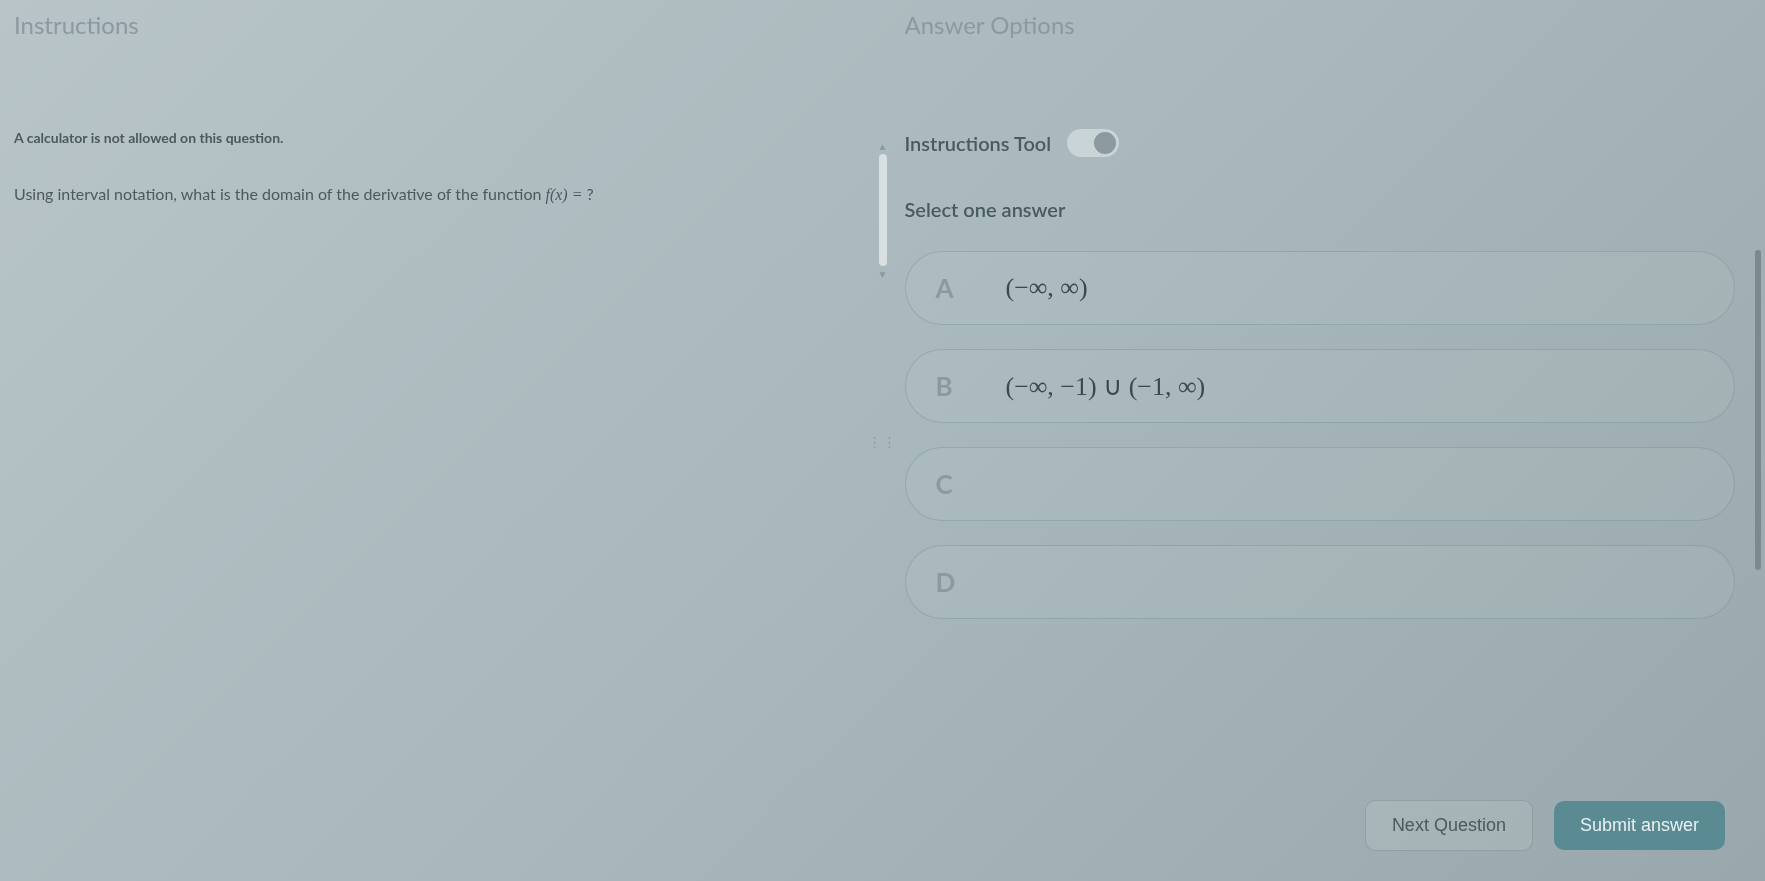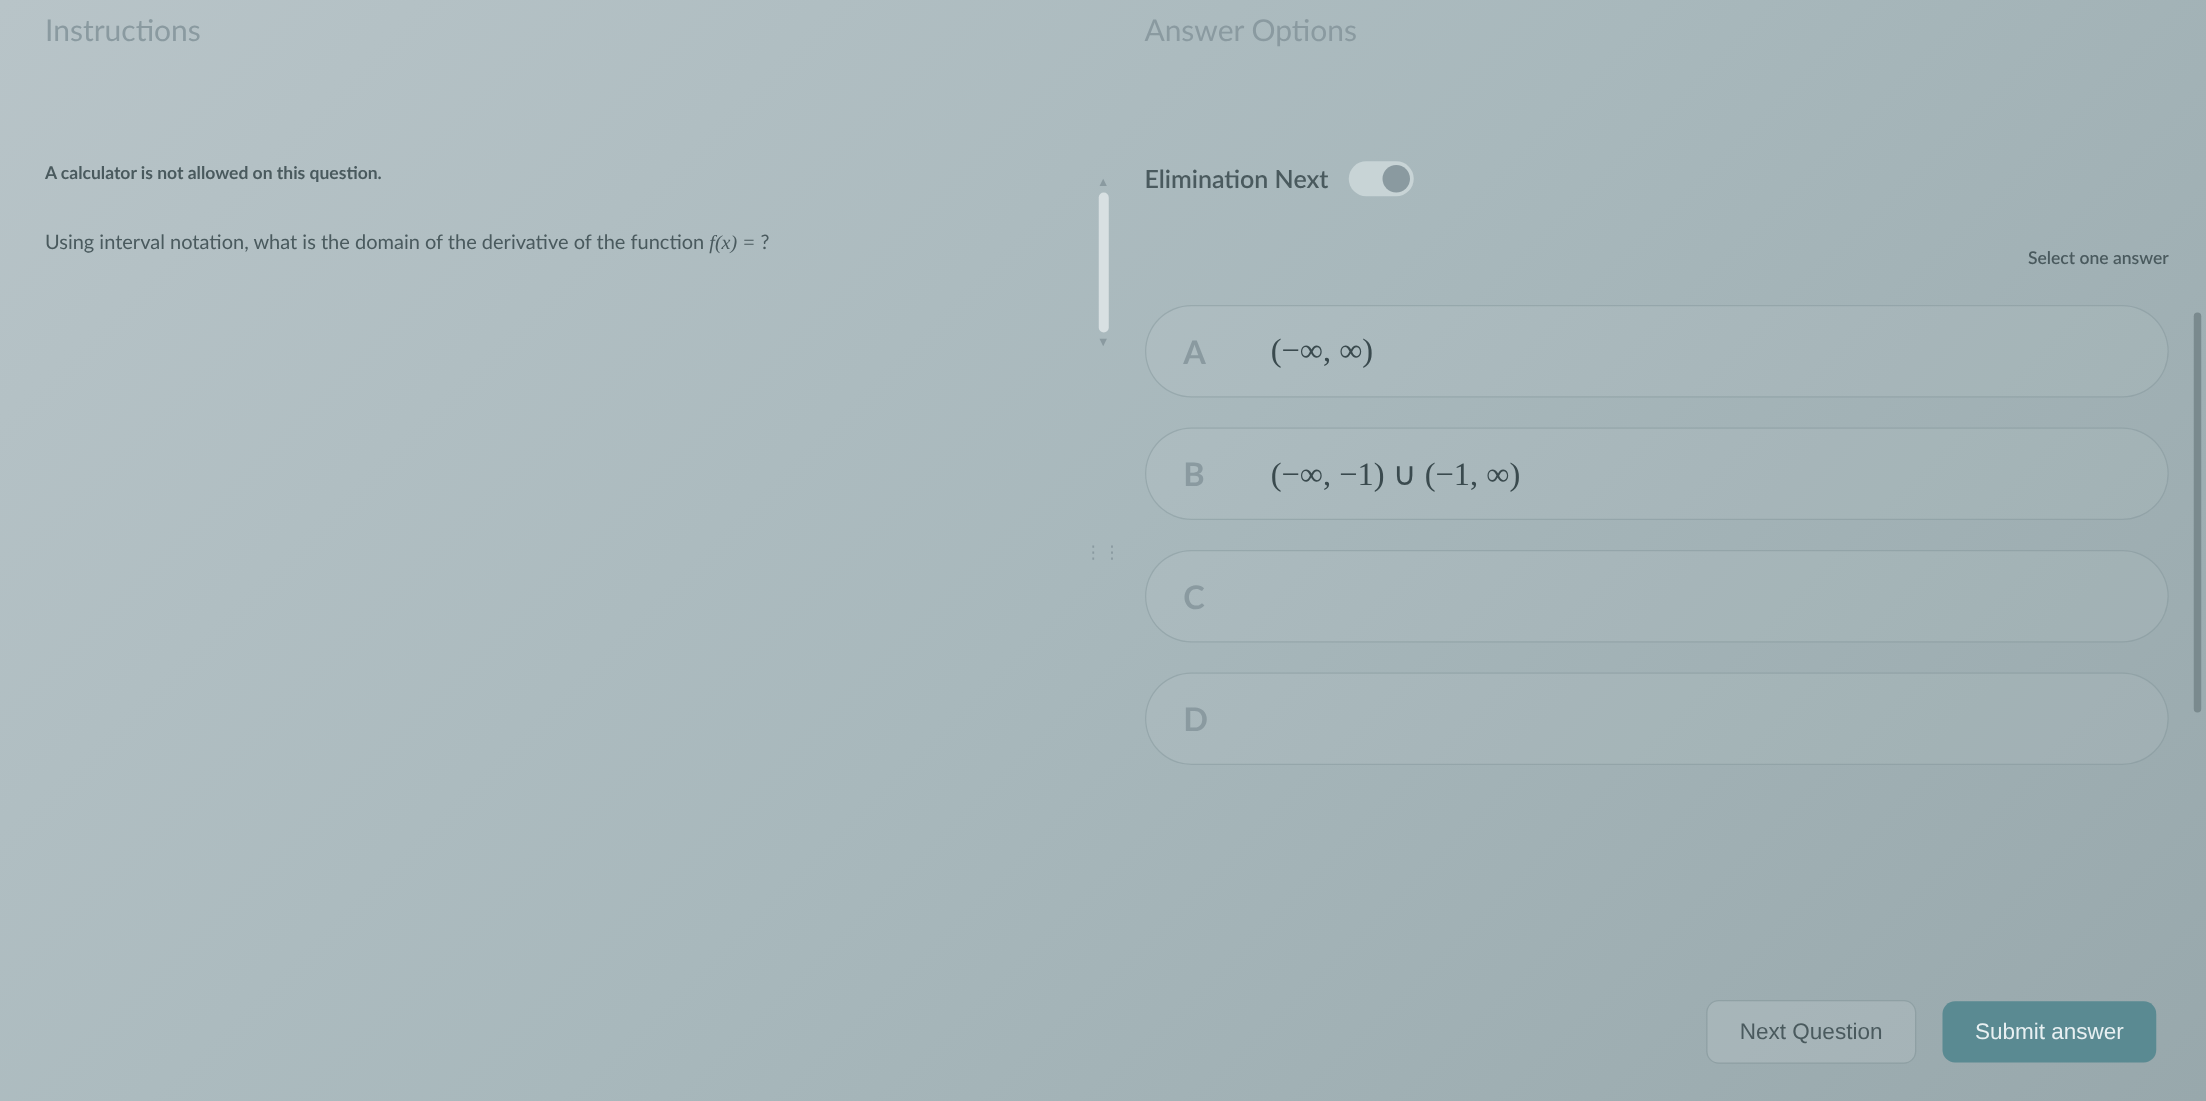--- a/index.html
+++ b/index.html
@@ -15,21 +15,21 @@
   .container {
     display: flex;
     width: 100%;
     height: 100%;
   }
   .panel {
     flex: 1;
     padding: 10px 30px 30px 30px;
     position: relative;
   }
-  .panel-left { padding-left: 36px; }
+  .panel-left { padding-left: 14px; }
   .panel-title {
     font-size: 24px;
     color: #8a9aa0;
     font-weight: 400;
     margin-bottom: 90px;
   }
   .instruction-bold {
     font-size: 14px;
     font-weight: 700;
     color: #4a5a5e;
@@ -113,25 +113,24 @@
     position: relative;
   }
   .toggle-knob {
     width: 22px; height: 22px;
     background: #8a9aa0;
     border-radius: 50%;
     position: absolute;
     top: 3px; right: 3px;
   }
   .select-label {
-    font-size: 14px;
+    font-size: 20px;
     font-weight: 600;
     color: #4a5a5e;
     margin-bottom: 30px;
-    text-align: right;
   }
   .options { display: flex; flex-direction: column; gap: 24px; }
   .option {
     border: 1px solid rgba(120,140,144,0.4);
     border-radius: 40px;
     padding: 20px 30px;
     display: flex;
     align-items: center;
     gap: 40px;
     cursor: pointer;
@@ -206,21 +205,21 @@
       <div class="scroll-thumb"></div>
       <span class="scroll-arrow">▼</span>
     </div>
     <div class="drag-handle">⋮⋮</div>
   </div>
 
   <div class="panel">
     <div class="panel-title">Answer Options</div>
 
     <div class="elim-row">
-      <span class="elim-label">Elimination Next</span>
+      <span class="elim-label">Instructions Tool</span>
       <div class="toggle">
         <div class="toggle-knob"></div>
       </div>
     </div>
 
     <div class="select-label">Select one answer</div>
 
     <div class="options">
       <div class="option">
         <span class="option-letter">A</span>

